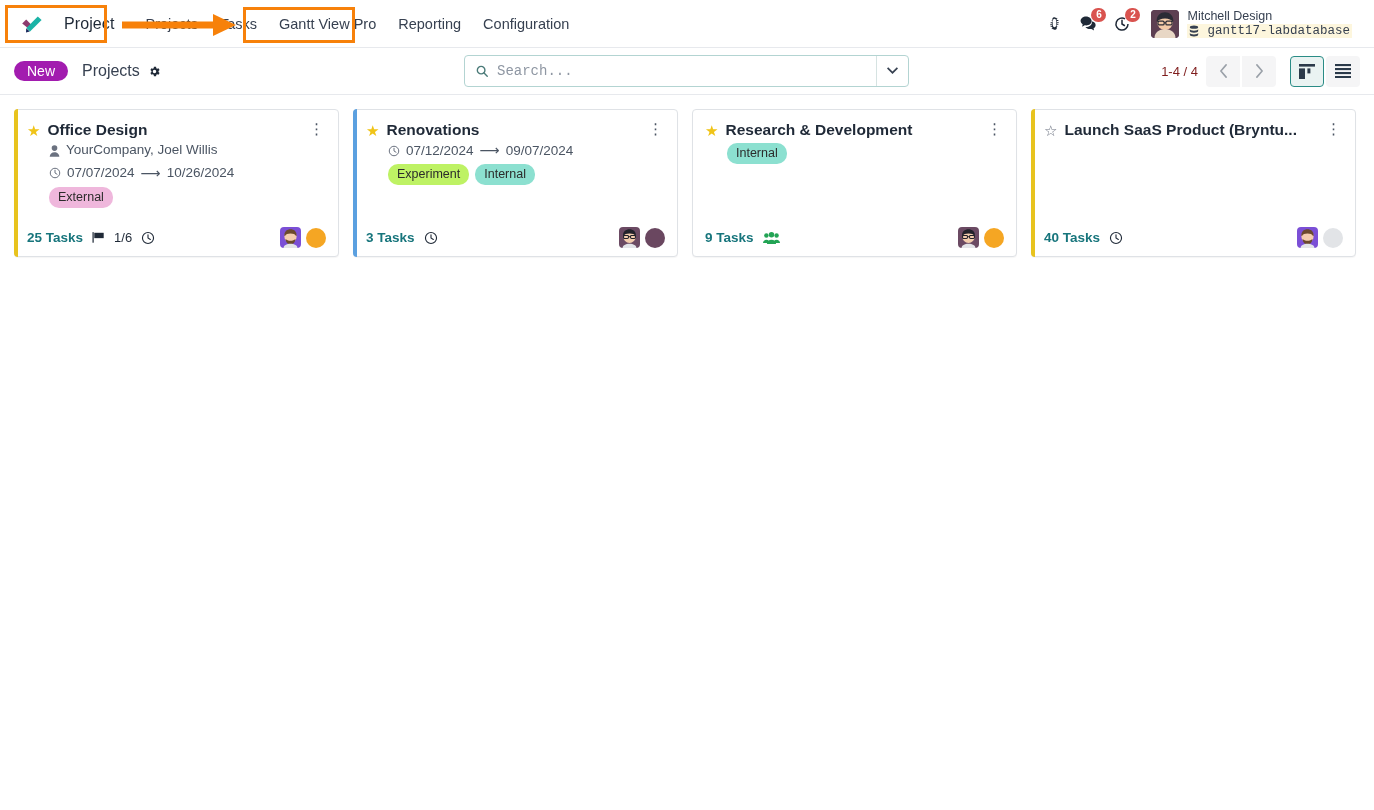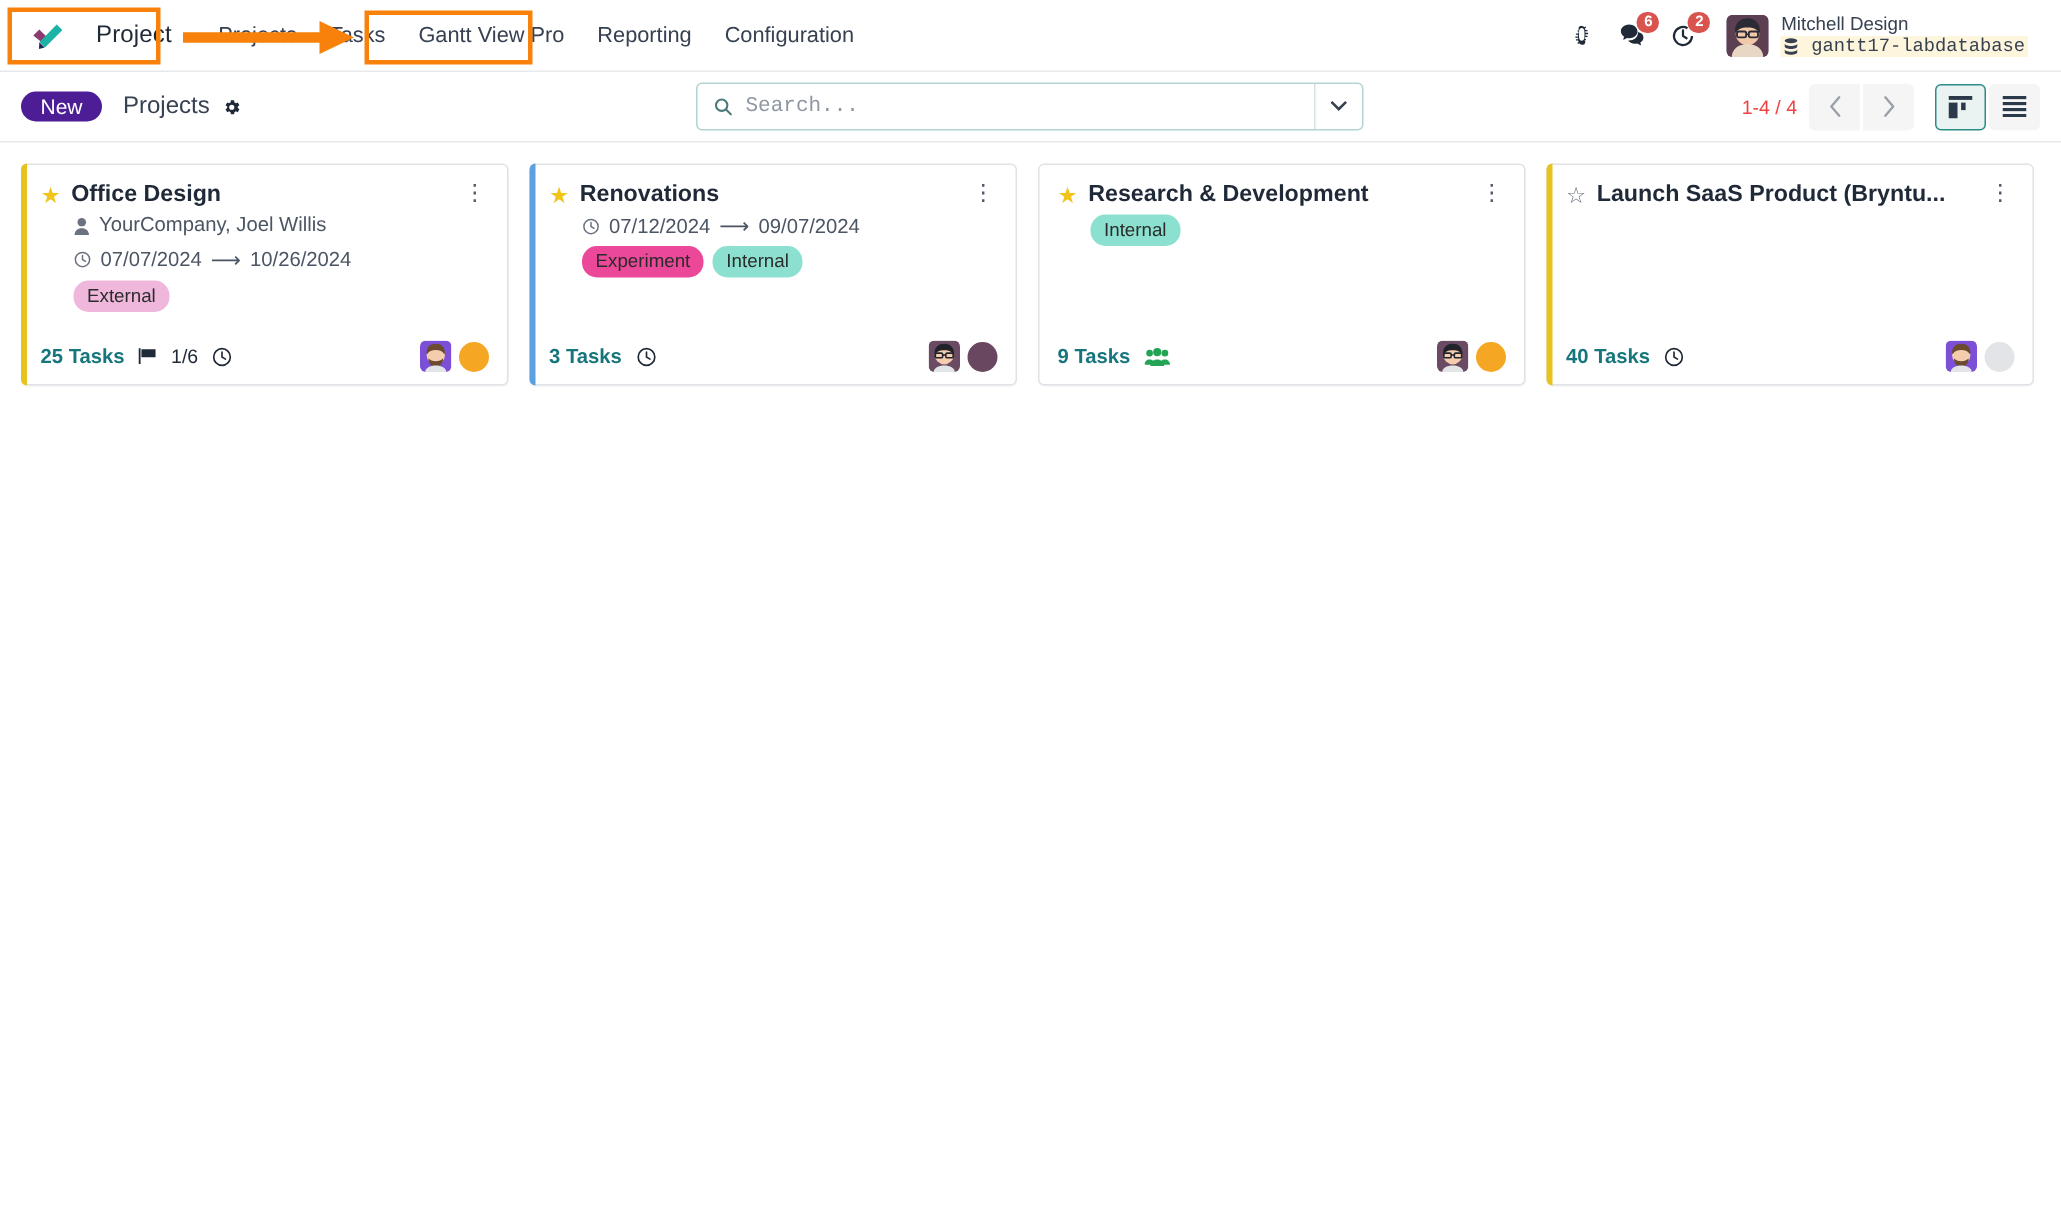--- a/index.html
+++ b/index.html
@@ -102,21 +102,21 @@
   .control-panel {
     height: 47px;
     display: flex;
     align-items: center;
     border-bottom: 1px solid #e7e9ed;
     background: #fff;
     padding: 0 14px;
     position: relative;
   }
   .btn-new {
-    background: #4c1d95;
+    background: #a21caf;
     color: #fff;
     border: none;
     border-radius: 12px;
     font-size: 14px;
     padding: 2px 13px;
     cursor: pointer;
     font-family: inherit;
   }
   .breadcrumb {
     margin-left: 14px;
@@ -163,21 +163,21 @@
     cursor: pointer;
     color: #374151;
   }
 
   .cp-right {
     margin-left: auto;
     display: flex;
     align-items: center;
     gap: 8px;
   }
-  .pager { font-size: 13px; color: #ef4444; white-space: nowrap; }
+  .pager { font-size: 13px; color: #7f1d1d; white-space: nowrap; }
   .pager-btns { display: flex; }
   .pager-btn {
     width: 34px; height: 31px;
     background: #f5f5f6;
     border: none;
     color: #9aa0a8;
     display: flex; align-items: center; justify-content: center;
     cursor: pointer;
   }
   .pager-btn:first-child { border-radius: 4px 0 0 4px; margin-right: 2px;}
@@ -523,21 +523,21 @@
           <svg width="12" height="12" viewBox="0 0 24 24" fill="none" stroke="currentColor" stroke-width="2" aria-hidden="true">
             <circle cx="12" cy="12" r="9.5"></circle>
               <path d="M12 6.5V12l4 2.4" stroke-linecap="round"></path>
           </svg>
         </span>
         <span>07/12/2024</span>
         <span class="k-arrow">⟶</span>
         <span>09/07/2024</span>
       </div>
       <div class="k-tags">
-        <span class="k-tag" style="background:#ec4899">Experiment</span>
+        <span class="k-tag" style="background:#bef264">Experiment</span>
         <span class="k-tag" style="background:#8ce0d0">Internal</span>
       </div>
     </div>
     <div class="k-foot">
       <span class="k-tasks">3 Tasks</span>
       <span class="fic">
         <svg width="14" height="14" viewBox="0 0 24 24" fill="none" stroke="currentColor" stroke-width="1.9" aria-hidden="true">
           <circle cx="12" cy="12" r="9.5"></circle>
             <path d="M12 6.5V12l4 2.4" stroke-linecap="round"></path>
         </svg>

